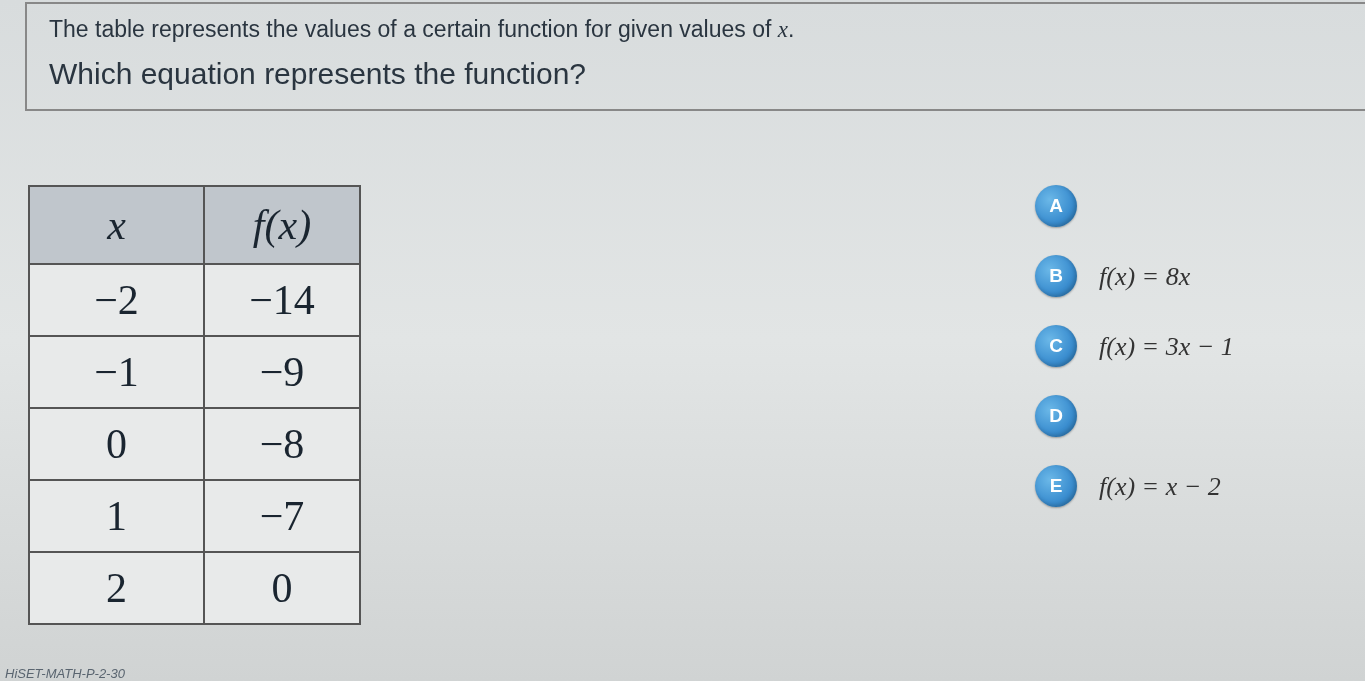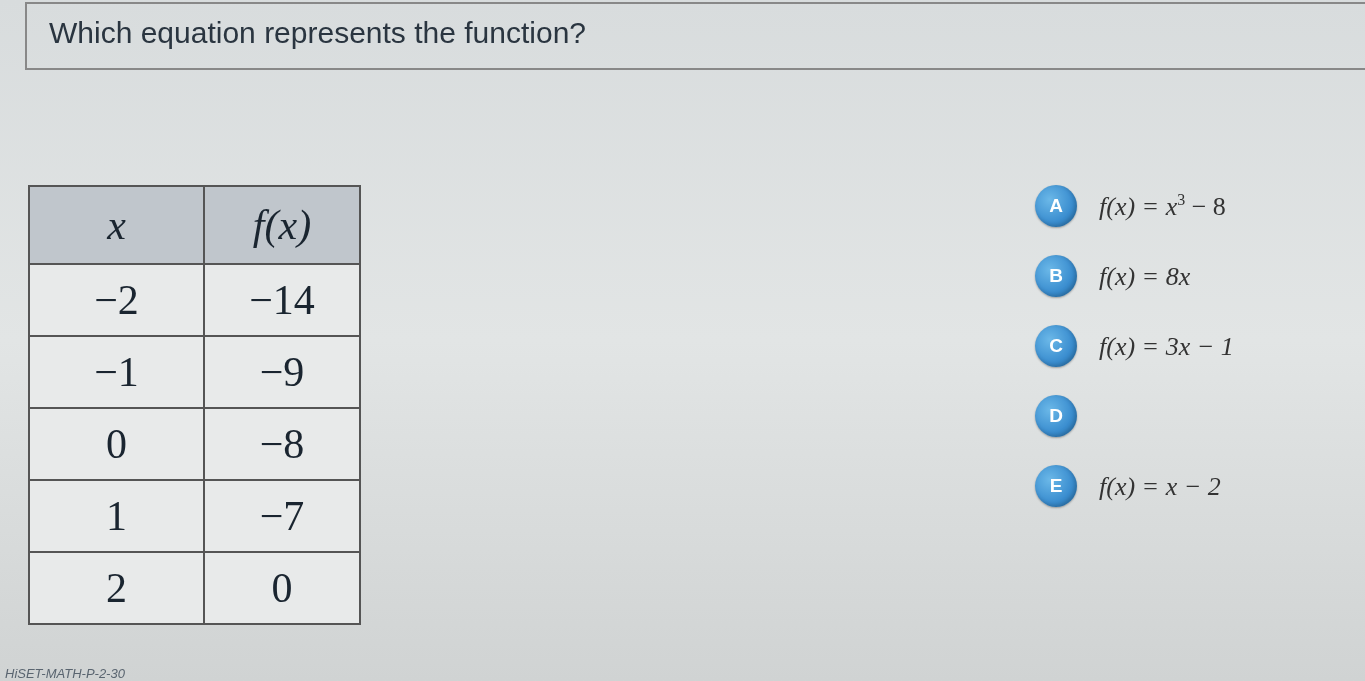--- a/index.html
+++ b/index.html
@@ -137,20 +137,23 @@
       font-size: 13px;
       font-style: italic;
       color: #5a6570;
       font-family: Arial, sans-serif;
     }
   </style>
 </head>
 <body>
 
 <div class="question-box">
+  <p class="question-line1">
+    <span>The table represents the values of a certain function for given values of </span><span class="math-var">x</span><span>.</span>
+  </p>
   <p class="question-line2">Which equation represents the function?</p>
 </div>
 
 <table class="data-table">
   <thead>
     <tr>
       <th class="col-x"><span class="math-var">x</span></th>
       <th class="col-fx"><span class="fx-header">f</span><span style="font-style:italic">(x)</span></th>
     </tr>
   </thead>
@@ -174,21 +177,20 @@
     <tr>
       <td>2</td>
       <td>0</td>
     </tr>
   </tbody>
 </table>
 
 <div class="choices">
   <div class="choice">
     <div class="choice-badge">A</div>
-    <div class="choice-label"><span class="fn">f(x) = x</span><sup>3</sup><span> − 8</span></div>
   </div>
   <div class="choice">
     <div class="choice-badge">B</div>
     <div class="choice-label"><span class="fn">f(x) = 8x</span><sup></sup><span></span></div>
   </div>
   <div class="choice">
     <div class="choice-badge">C</div>
     <div class="choice-label"><span class="fn">f(x) = 3x − 1</span><sup></sup><span></span></div>
   </div>
   <div class="choice">

